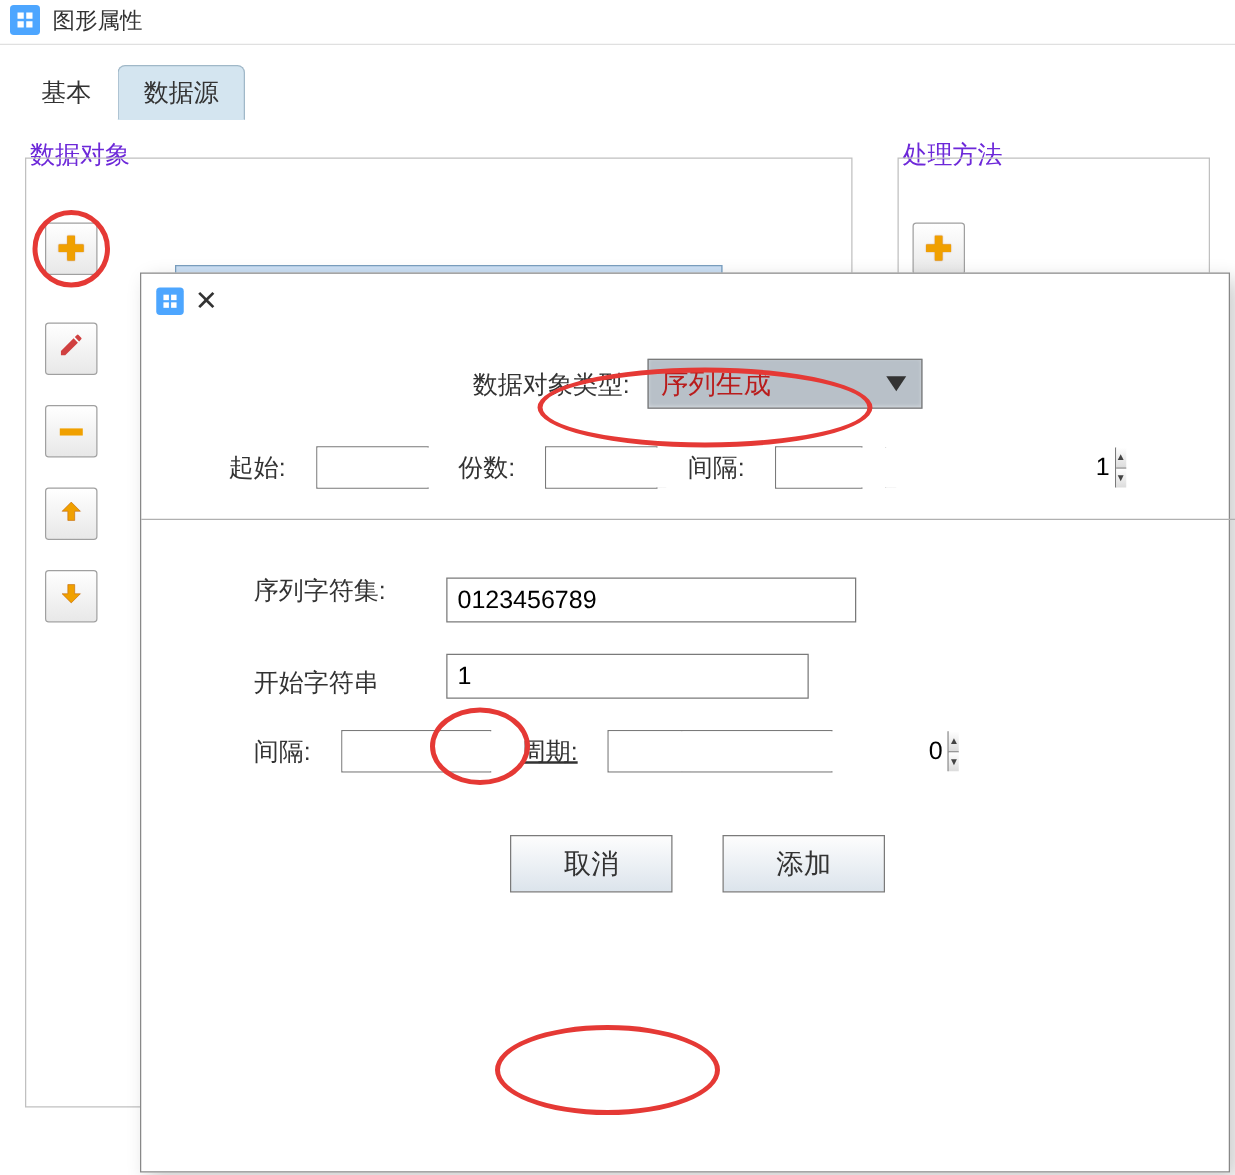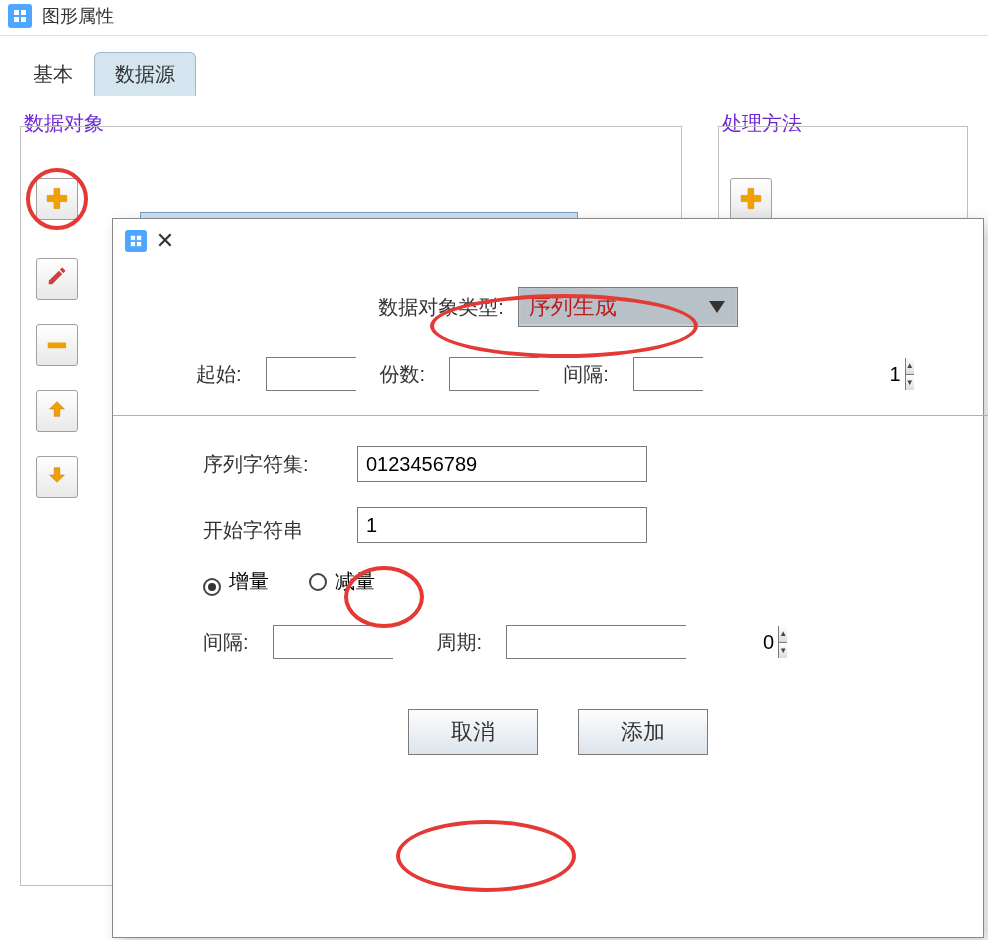--- a/index.html
+++ b/index.html
@@ -48,21 +48,21 @@
 
     .num-input { width: 90px; height: 34px; border: 1px solid #7a7a7a; display: flex; align-items: stretch; }
     .num-input input { flex: 1; border: none; text-align: right; font-size: 20px; padding-right: 4px; outline: none; }
     .spin { width: 20px; display: flex; flex-direction: column; border-left: 1px solid #7a7a7a; }
     .spin-up, .spin-down { flex: 1; display: flex; align-items: center; justify-content: center; background: linear-gradient(#fff,#dcdcdc); cursor: pointer; font-size: 8px; color: #444; }
     .spin-up { border-bottom: 1px solid #7a7a7a; }
 
     hr.sep { border: none; border-top: 1px solid #b0b0b0; margin: 10px -60px 30px -60px; }
 
     .text-input { height: 36px; border: 1px solid #7a7a7a; padding: 0 8px; font-size: 20px; outline: none; }
-    .text-input.charset { width: 290px; }
+    .text-input.charset { width: 328px; margin-top: 16px; }
     .text-input.startstr { width: 290px; }
 
     .radio-row { display: flex; align-items: center; gap: 40px; font-size: 20px; margin-bottom: 30px; margin-left: 0; }
     .radio { width: 18px; height: 18px; border-radius: 50%; border: 2px solid #444; display: inline-flex; align-items: center; justify-content: center; margin-right: 8px; position: relative; top: 3px; }
     .radio.checked::after { content: ""; width: 8px; height: 8px; background: #333; border-radius: 50%; display: block; }
 
     .btn-row { display: flex; justify-content: center; gap: 40px; margin-top: 50px; }
     .btn { width: 130px; height: 46px; border: 1px solid #7a7a7a; background: linear-gradient(#fdfdfd,#dce4ec); font-size: 22px; color: #333; cursor: pointer; }
 
     
@@ -162,21 +162,21 @@
   <div class="modal-body">
 
     <div class="form-row" style="justify-content:center; margin-bottom:30px;">
       <span class="form-label">数据对象类型:</span>
       <div class="dropdown">
         <span class="dropdown-text">序列生成</span>
         <span class="dropdown-arrow"></span>
       </div>
     </div>
 
-    <div class="form-row" style="gap:24px; justify-content:flex-start; margin-left:23px;">
+    <div class="form-row" style="gap:24px; justify-content:flex-start; margin-left:10px;">
       <span class="form-label">起始:</span>
       <div class="num-input">
         <input value="1" style="">
         <div class="spin">
             <div class="spin-up">▲</div>
             <div class="spin-down">▼</div>
           </div>
       </div>
       <span class="form-label">份数:</span>
       <div class="num-input">
@@ -201,39 +201,31 @@
     <div class="form-row" style="margin-left:30px;">
       <span class="form-label" style="width:140px;">序列字符集:</span>
       <input class="text-input charset" value="0123456789" style="">
     </div>
 
     <div class="form-row" style="margin-left:30px;">
       <span class="form-label" style="width:140px;margin-top:11px;">开始字符串</span>
       <input class="text-input startstr" value="1" style="">
     </div>
 
-    <div class="radio-row" style="margin-left:30px;">
-      <label>
-        <span class="radio checked"></span><span>增量</span>
-      </label>
-      <label>
-        <span class="radio"></span><span>减量</span>
-      </label>
-    </div>
 
     <div class="form-row" style="margin-left:30px; gap:24px;">
       <span class="form-label">间隔:</span>
       <div class="num-input" style="width:120px;">
         <input value="1" style="">
         <div class="spin">
             <div class="spin-up">▲</div>
             <div class="spin-down">▼</div>
           </div>
       </div>
-      <span class="form-label" style="margin-left:20px;">周期:</span>
+      <span class="form-label" style="text-decoration:underline;">周期:</span>
       <div class="num-input" style="width:180px;">
         <input class="" style="text-align: right;" value="0">
         <div class="spin">
             <div class="spin-up">▲</div>
             <div class="spin-down">▼</div>
           </div>
       </div>
     </div>
 
     <div class="btn-row">

